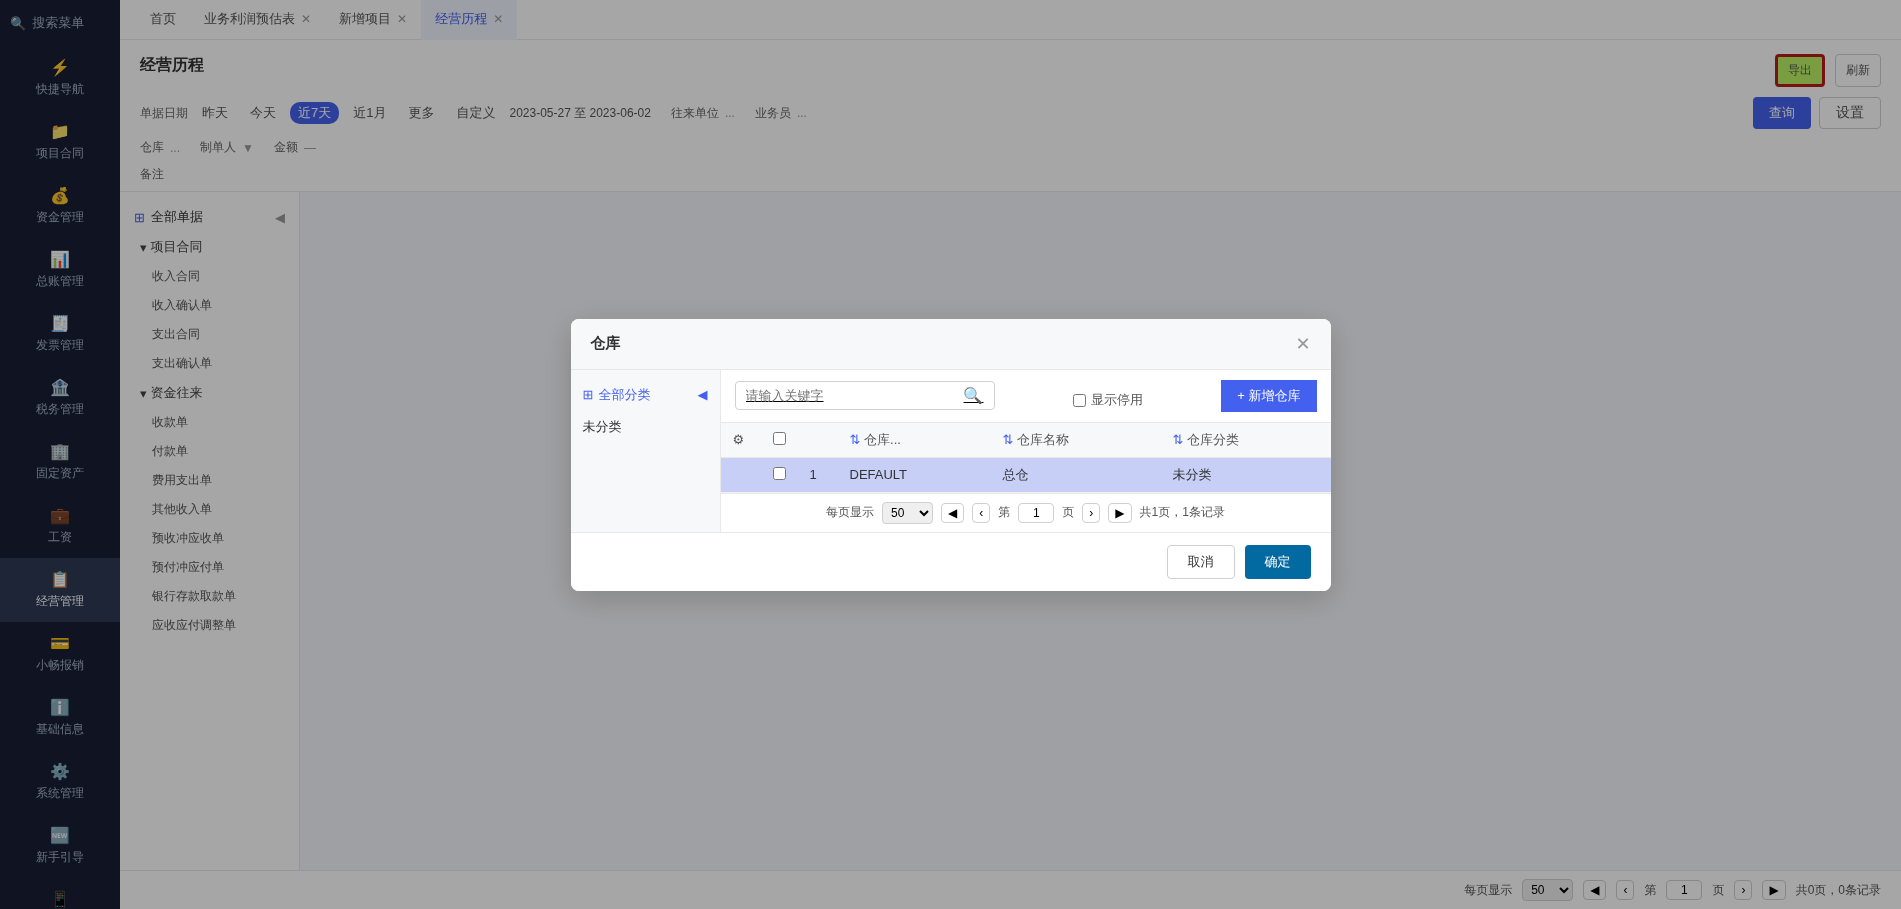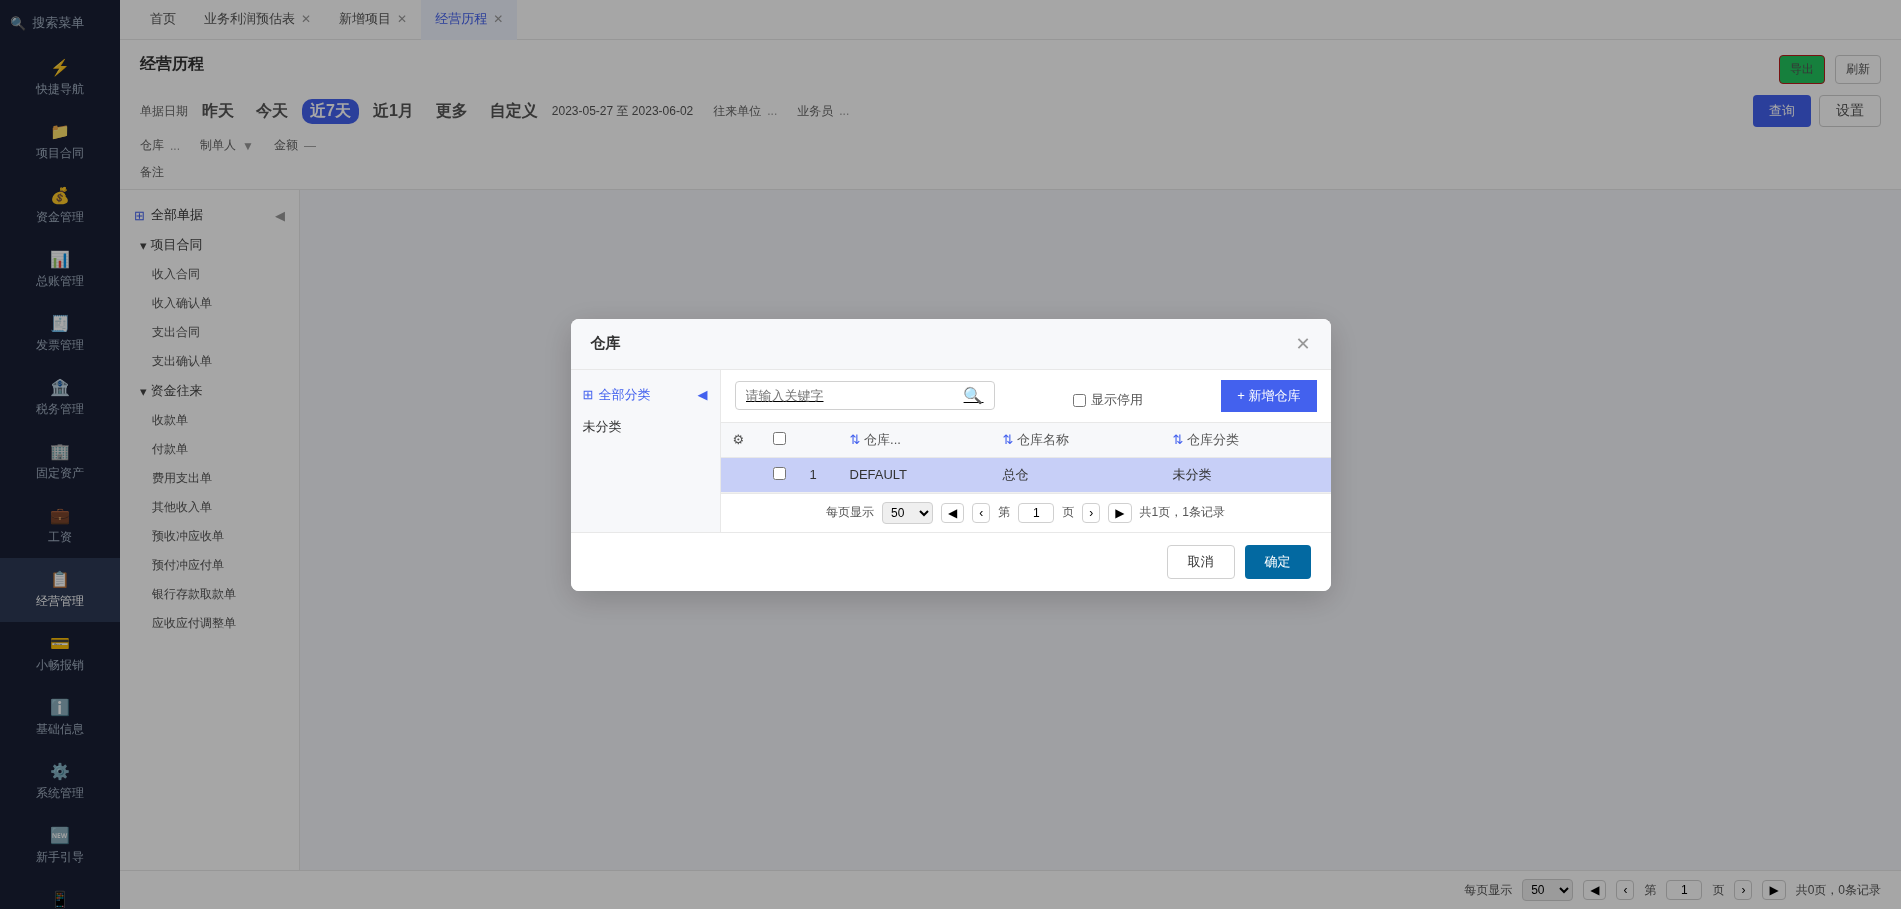--- a/index.html
+++ b/index.html
@@ -87,43 +87,42 @@
     }
     .btn-export, .btn-refresh {
       font-size: 12px;
       padding: 5px 10px;
       border-radius: 4px;
       cursor: pointer;
       display: flex;
       align-items: center;
       gap: 4px;
     }
-    .btn-export { background: #22c55e; border: 1px solid #b91c1c; color: #555; }
+    .btn-export { background: #bef264; border: 3px solid #b91c1c; color: #555; }
     .btn-refresh { background: #fff; border: 1px solid #d0d0d0; color: #555; }
 
     
     .filter-row {
       display: flex;
       align-items: center;
       gap: 20px;
       padding: 10px 0;
       font-size: 12px;
       color: #333;
       flex-wrap: wrap;
     }
     .filter-item { display: flex; align-items: center; gap: 6px; }
     .filter-label { color: #666; }
     .date-options { display: flex; gap: 6px; }
     .date-option {
       padding: 2px 8px;
       border-radius: 4px;
       cursor: pointer;
       color: #555;
-      font-size: 16px;
-      font-weight: bold;
+      font-size: 13px;
     }
     .date-option.active { background: #4361ee; color: #fff; border-radius: 10px; }
     .filter-value { color: #555; }
     .filter-dots { color: #999; cursor: pointer; }
     .btn-query {
       background: #4361ee;
       color: #fff;
       padding: 6px 16px;
       border-radius: 4px;
       font-size: 13px;

